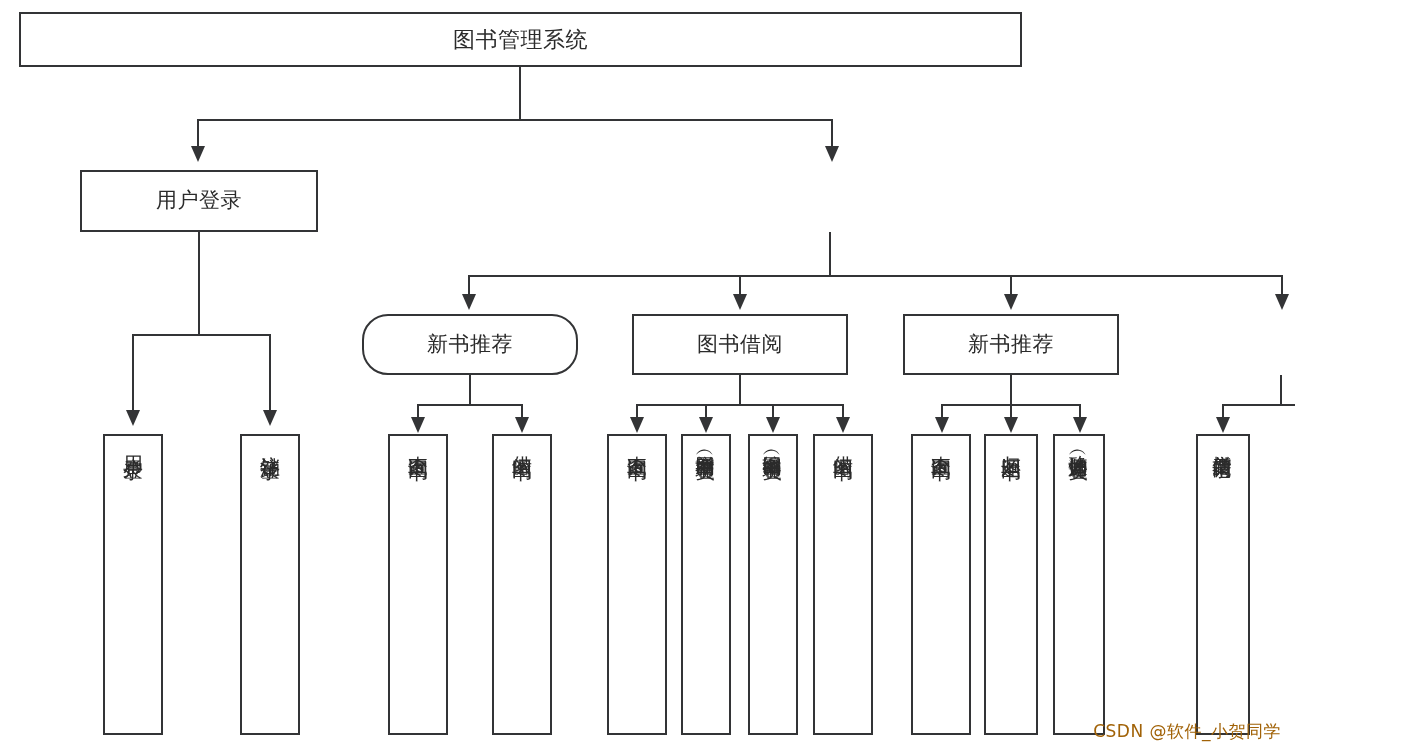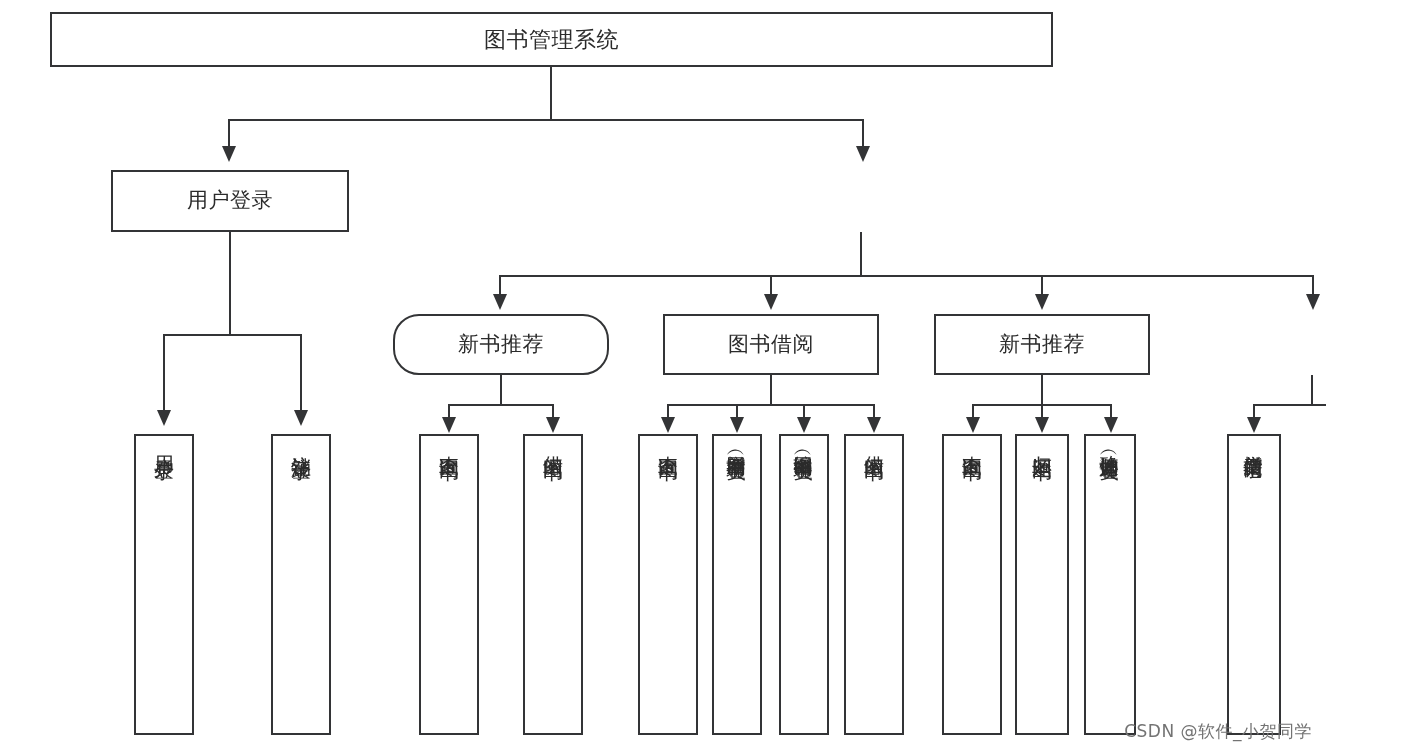--- a/index.html
+++ b/index.html
@@ -10,21 +10,20 @@
   }
   body {
     font-family: "DejaVu Sans", "Liberation Sans", sans-serif;
   }
   #canvas {
     position: relative;
     width: 1295px;
     height: 747px;
     background: #ffffff;
     overflow: hidden;
-    margin-left: 31px;
   }
   
   .node {
     position: absolute;
     box-sizing: border-box;
     border: 2px solid #333436;
     background: #ffffff;
     display: flex;
     align-items: center;
     justify-content: center;
@@ -79,21 +78,21 @@
     border-left: 7px solid transparent;
     border-right: 7px solid transparent;
     border-top: 16px solid #333436;
   }
   
   #watermark {
     position: absolute;
     right: 14px;
     bottom: 4px;
     font-size: 17px;
-    color: #737373;
+    color: #a16207;
     white-space: nowrap;
     letter-spacing: 0.5px;
     font-family: "DejaVu Sans", "Liberation Sans", sans-serif;
   }
 </style>
 </head>
 <body>
 
 <div id="canvas">
 

